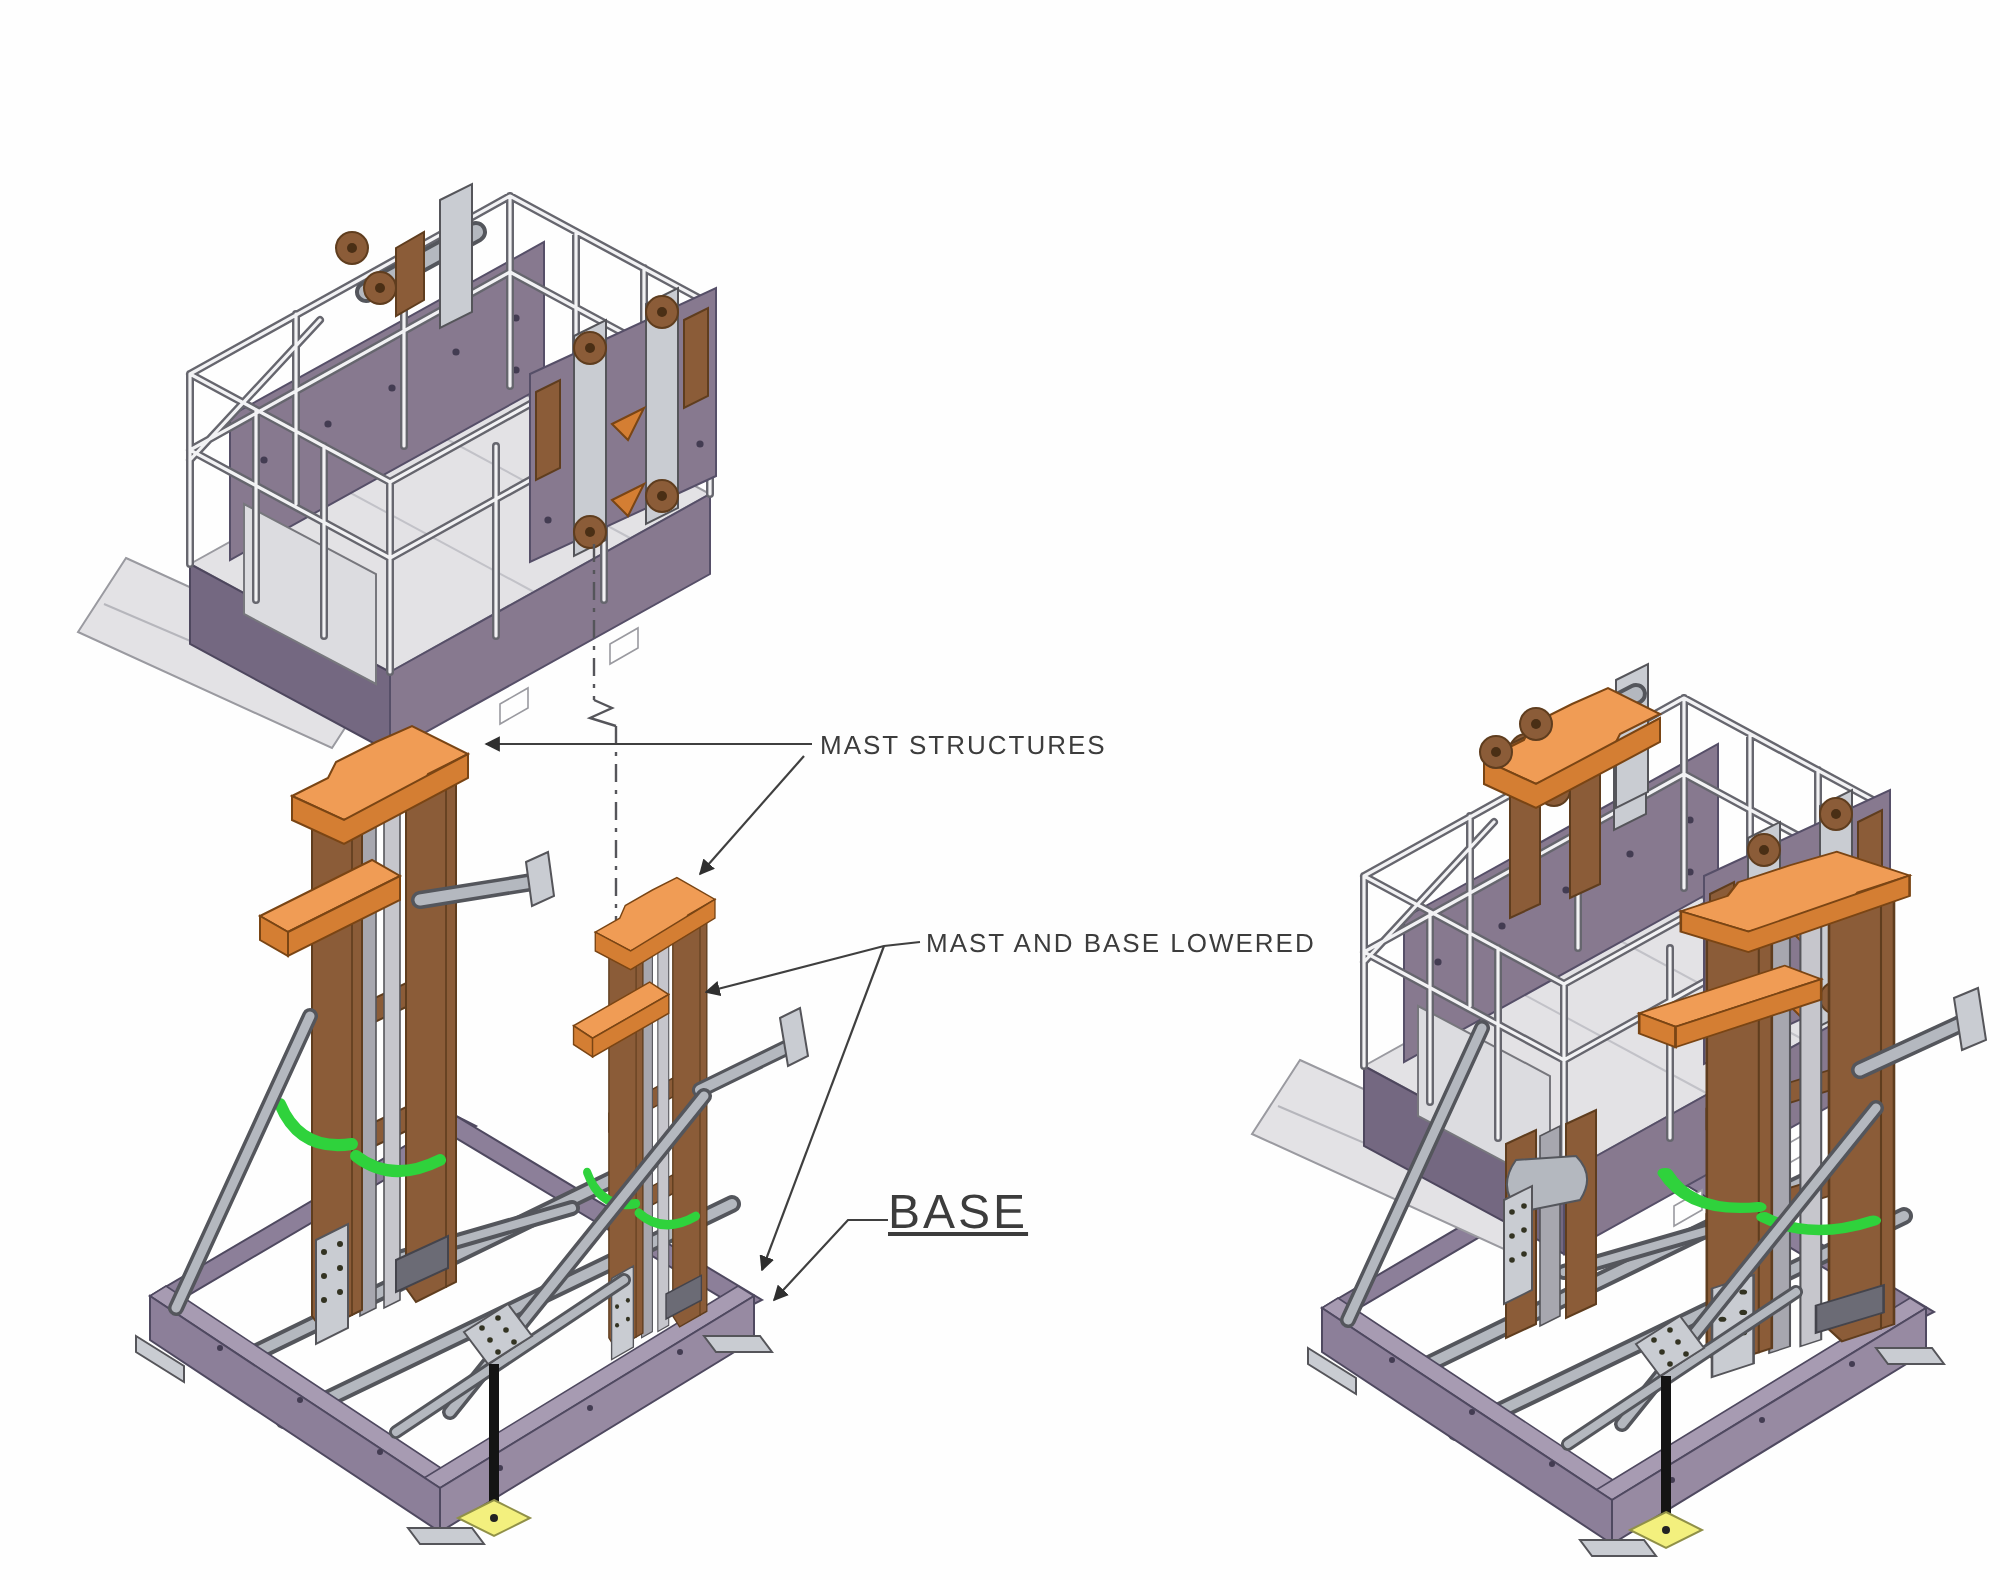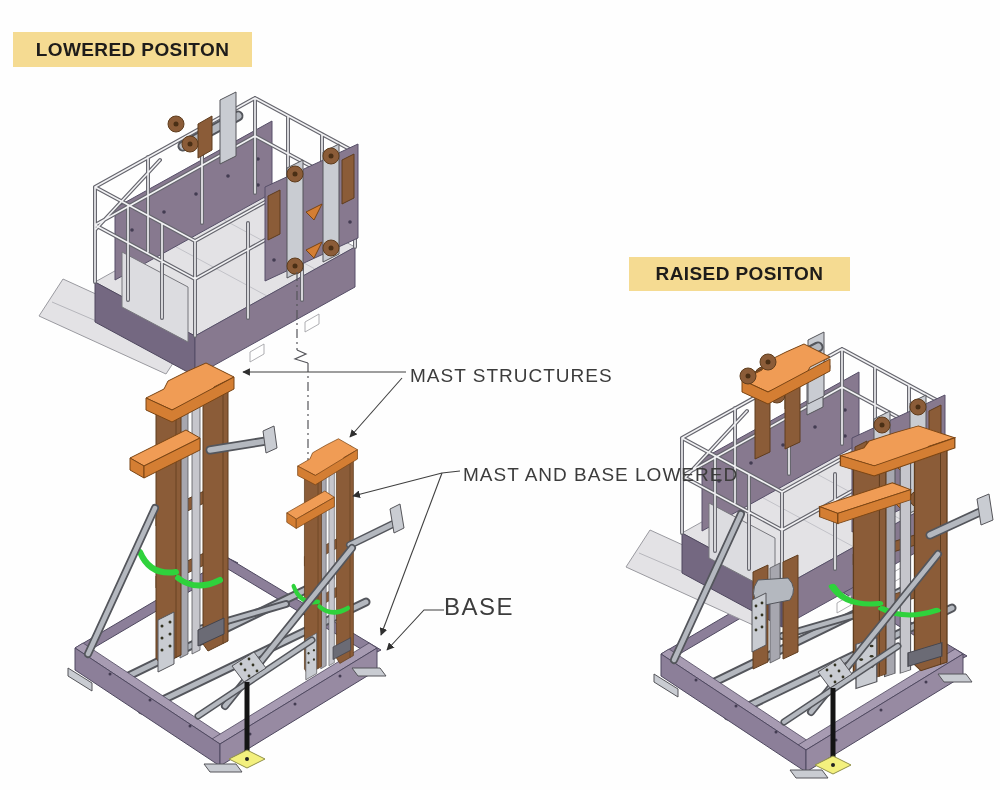--- a/index.html
+++ b/index.html
@@ -2,22 +2,22 @@
 <html style="--label-bg: #F5DB92; --label-text: #1E1C1A; --annotation-text: #3C3C3C; --platform-panel: #87798F; --platform-panel-dark: #746881; --floor: #E3E2E5; --rail-outline: #66666E; --rail-fill: #F2F2F4; --mast-brown: #8B5C38; --mast-brown-dark: #5F3D1E; --mast-orange: #F09C55; --mast-orange-dark: #D47E33; --steel-dark: #54565C; --steel-light: #B4B8BF; --steel-plate: #C9CCD2; --green-bracket: #2FD23C; --base-purple: #8C7F99; --base-purple-light: #A79BB2; --foot-pad-yellow: #F3F07E;"><head>
 <meta charset="utf-8">
 <style>
   html,body{margin:0;padding:0;background:#fff;}
   #canvas{position:relative;width:1000px;height:790px;background:#FEFEFE;overflow:hidden;
           font-family:"Liberation Sans",sans-serif;}
   #drawing{position:absolute;left:0;top:0;}
   .title-label{position:absolute;background:var(--label-bg);color:var(--label-text);
                font-weight:bold;font-size:19px;letter-spacing:.4px;
                display:flex;align-items:center;justify-content:center;}
-  .ann{position:absolute;color:var(--annotation-text);font-size:19px;letter-spacing:1px;white-space:nowrap;}
-  .ann-big{position:absolute;color:var(--annotation-text);font-size:24px;letter-spacing:1.5px;white-space:nowrap;}
+  .ann{position:absolute;color:var(--annotation-text);font-size:13px;letter-spacing:1px;white-space:nowrap;}
+  .ann-big{position:absolute;color:var(--annotation-text);font-size:24px;letter-spacing:1.5px;white-space:nowrap;text-decoration:underline;}
   
   .panel{fill:var(--platform-panel);stroke:#564F68;stroke-width:1;}
   .panelD{fill:var(--platform-panel-dark);stroke:#4E475E;stroke-width:1;}
   .floorF{fill:var(--floor);stroke:#9A9AA0;stroke-width:1;}
   .brown{fill:var(--mast-brown);stroke:var(--mast-brown-dark);stroke-width:1;}
   .orange{fill:var(--mast-orange);stroke:#7A4514;stroke-width:1;}
   .orangeD{fill:var(--mast-orange-dark);stroke:#7A4514;stroke-width:1;}
   .plate{fill:var(--steel-plate);stroke:#55555A;stroke-width:1;}
   .greenB{fill:none;stroke:var(--green-bracket);stroke-width:6;stroke-linecap:round;}
   .basep{fill:var(--base-purple);stroke:#4F4960;stroke-width:1;}
@@ -231,23 +231,21 @@
 
   <g>
     <path class="ldr" d="M406,372 L243,372"></path>
     <path class="ldr" d="M402,378 L350,437"></path>
     <path class="ldr" d="M460,471 L442,473 L353,496"></path>
     <path class="ldr" d="M442,473 L381,635"></path>
     <path class="ldr" d="M444,610 L424,610 L387,650"></path>
   </g>
 </svg>
 
-<div class="title-label" style="left:13px;top:32px;width:239px;height:35px;">LOWERED POSITON</div>
-
-<div class="title-label" style="left:629px;top:257px;width:221px;height:34px;">RAISED POSITON</div>
+
 
 <div class="ann" style="left:410px;top:365px;">MAST STRUCTURES</div>
 
 <div class="ann" style="left:463px;top:464px;">MAST AND BASE LOWERED</div>
 
 <div class="ann-big" style="left:444px;top:593px;">BASE</div>
 
 </div>
 
 </body></html>

